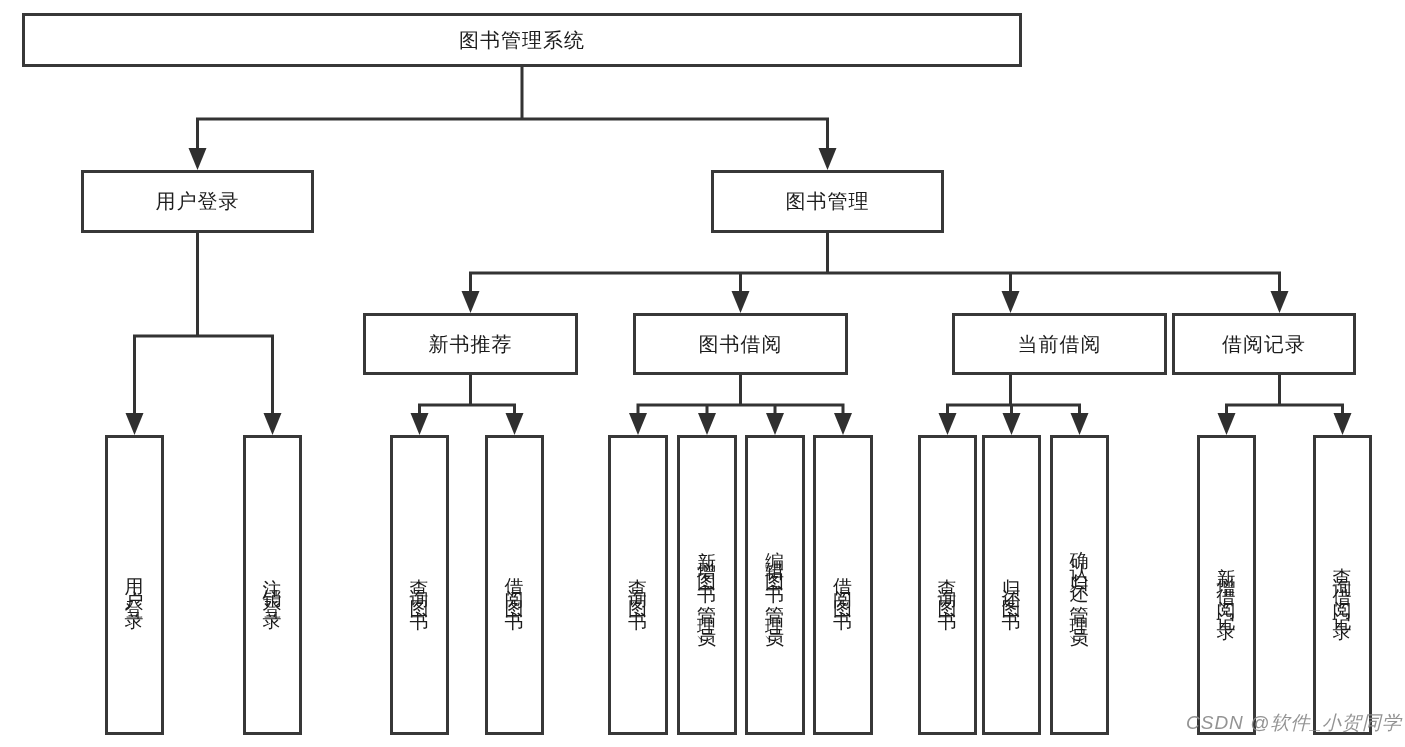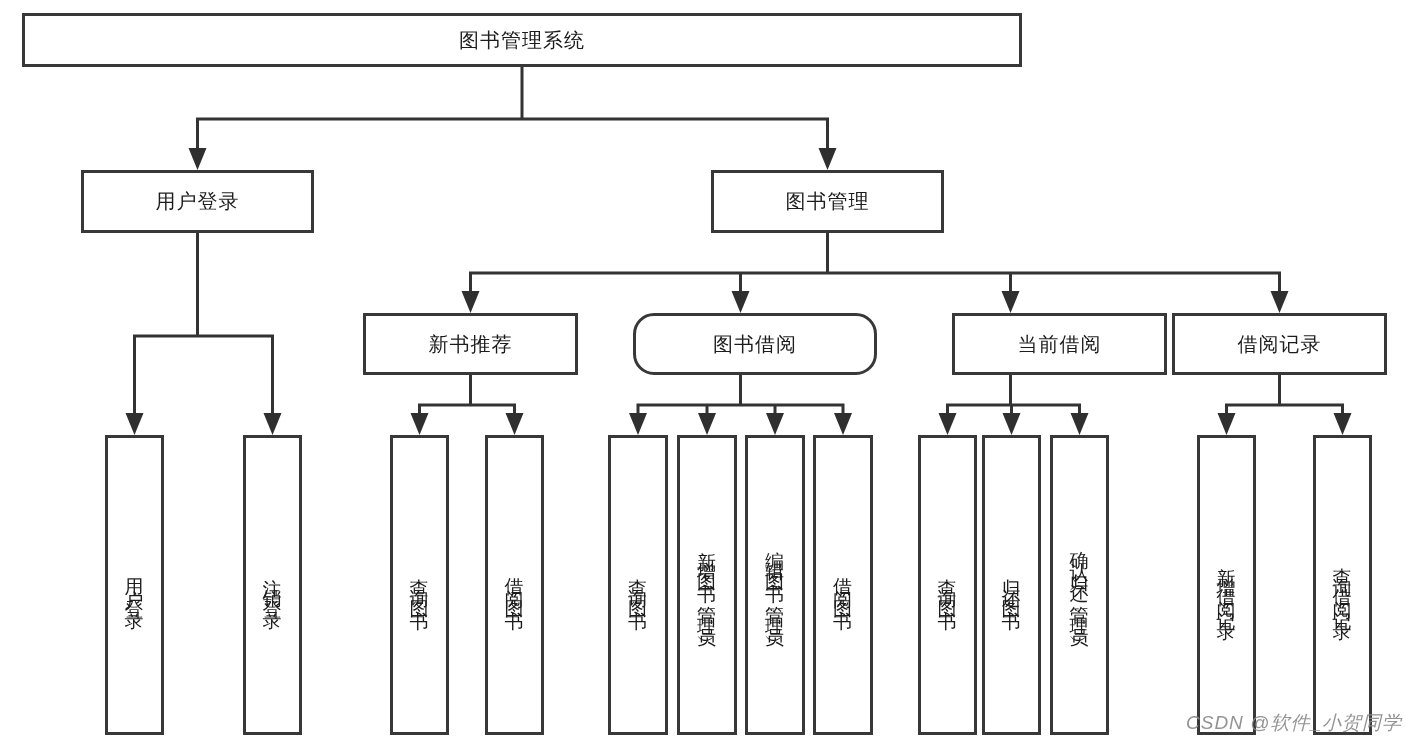--- a/index.html
+++ b/index.html
@@ -128,27 +128,27 @@
   <div class="node h-node" style="left:81px; top:170px; width:233px; height:63px;">
     <span class="lbl">用户登录</span>
   </div>
   <div class="node h-node" style="left:711px; top:170px; width:233px; height:63px;">
     <span class="lbl">图书管理</span>
   </div>
 
   <div class="node h-node" style="left:363px; top:313px; width:215px; height:62px;">
     <span class="lbl">新书推荐</span>
   </div>
-  <div class="node h-node" style="left:633px; top:313px; width:244px; height:62px;border-radius:21px;">
+  <div class="node h-node" style="left:633px; top:313px; width:215px; height:62px;">
     <span class="lbl">图书借阅</span>
   </div>
   <div class="node h-node" style="left:952px; top:313px; width:215px; height:62px;">
     <span class="lbl">当前借阅</span>
   </div>
-  <div class="node h-node" style="left:1172px; top:313px; width:215px; height:62px;">
+  <div class="node h-node" style="left:1172px; top:313px; width:184px; height:62px;">
     <span class="lbl">借阅记录</span>
   </div>
 
   <div class="node v-node" style="left:105px; top:435px; width:59px; height:300px;">
     <span class="lbl">用户登录</span>
   </div>
   <div class="node v-node" style="left:243px; top:435px; width:59px; height:300px;">
     <span class="lbl">注销登录</span>
   </div>
 

